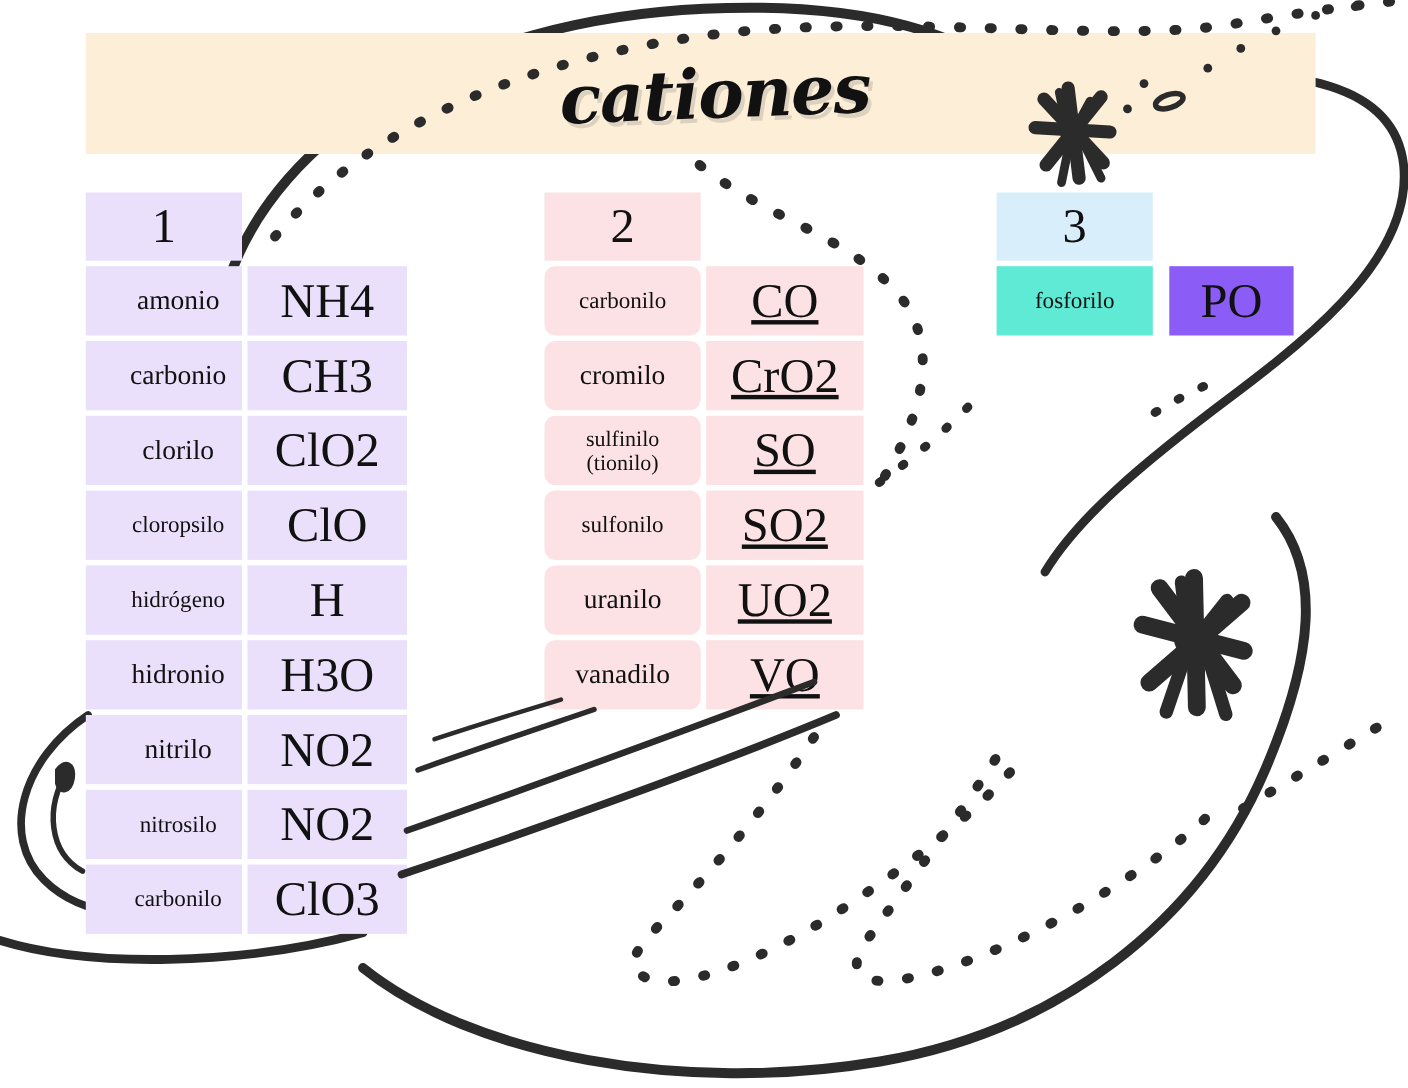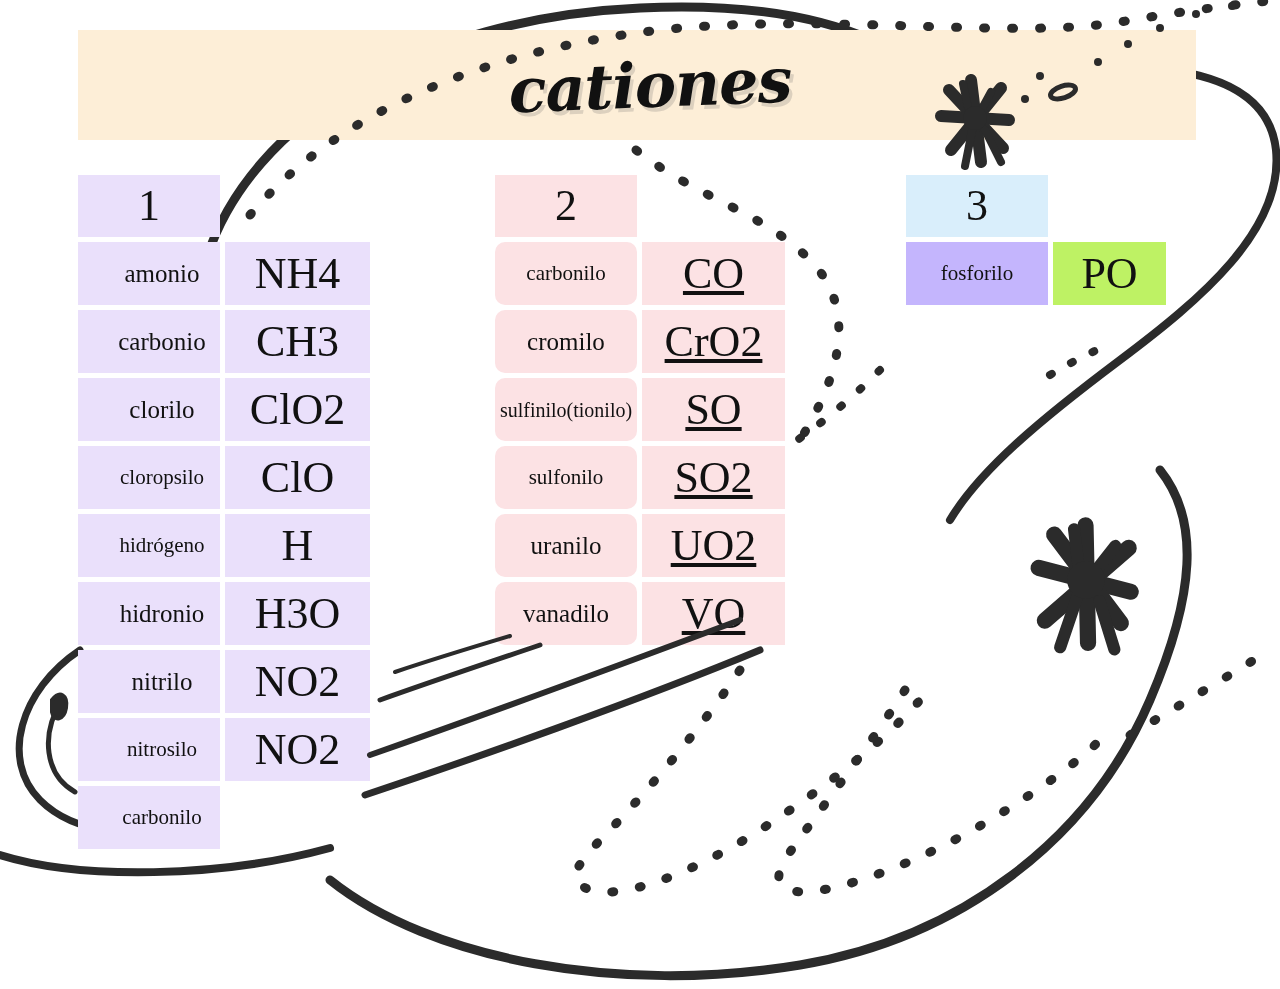--- a/index.html
+++ b/index.html
@@ -72,22 +72,22 @@
 
   
   #col2{left:495px;top:175px;width:290px;}
   #col2 .hdr{background:#fce2e4;width:142px;}
   #col2 .name{background:#fce2e4;width:142px;height:63px;border-radius:10px;}
   #col2 .formula{background:#fce2e4;width:143px;height:63px;margin-left:5px;text-decoration:underline;}
 
   
   #col3{left:906px;top:175px;width:288px;}
   #col3 .hdr{background:#d9eefb;width:142px;}
-  #col3 .name{background:#c4b5fd;width:142px;height:63px;}
-  #col3 .formula{background:#bef264;width:113px;height:63px;margin-left:5px;}
+  #col3 .name{background:#5eead4;width:142px;height:63px;}
+  #col3 .formula{background:#8b5cf6;width:113px;height:63px;margin-left:15px;}
 </style>
 </head>
 <body>
 
 <div id="stage">
 
   <svg class="doodles back" viewBox="0 0 1280 989">
     <g fill="none" stroke="#2b2b2b" stroke-linecap="round">
 
       <path d="M206,260 C250,120 420,18 640,8 C810,0 900,40 950,95" stroke-width="9"></path>
@@ -144,36 +144,37 @@
     <div class="row">
       <div class="name">nitrilo</div>
       <div class="formula">NO2</div>
     </div>
     <div class="row">
       <div class="name small">nitrosilo</div>
       <div class="formula">NO2</div>
     </div>
     <div class="row">
       <div class="name small">carbonilo</div>
+      <div class="formula">ClO3</div>
     </div>
   </div>
 
   <div class="col" id="col2">
     <div class="hdr">2</div>
 
     <div class="row">
       <div class="name small">carbonilo</div>
       <div class="formula">CO</div>
     </div>
     <div class="row">
       <div class="name">cromilo</div>
       <div class="formula">CrO2</div>
     </div>
     <div class="row">
-      <div class="name small" style="flex-direction:row;font-size:20px;line-height:1.1;">
+      <div class="name small" style="flex-direction:column;font-size:20px;line-height:1.1;">
         <span class="l1">sulfinilo</span>
         <span class="l2">(tionilo)</span>
       </div>
       <div class="formula">SO</div>
     </div>
     <div class="row">
       <div class="name small">sulfonilo</div>
       <div class="formula">SO2</div>
     </div>
     <div class="row">

